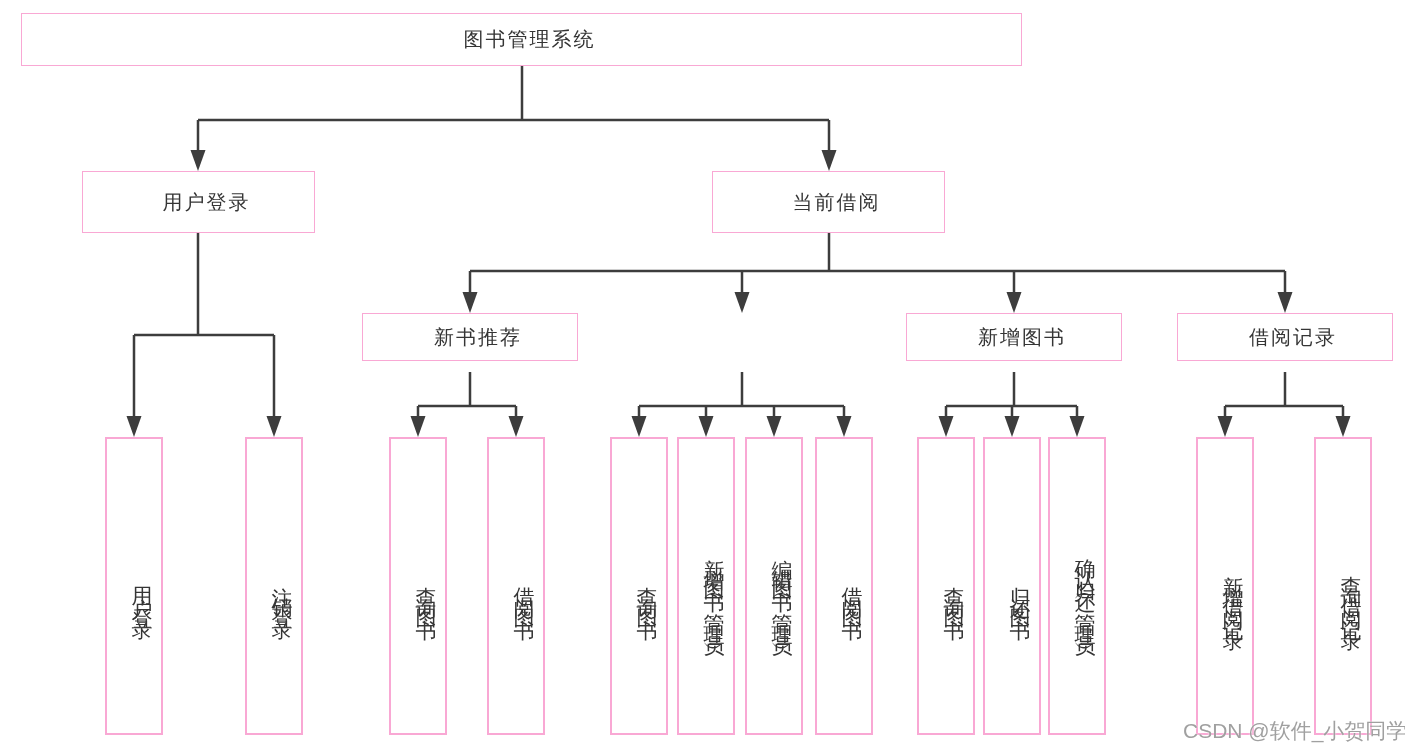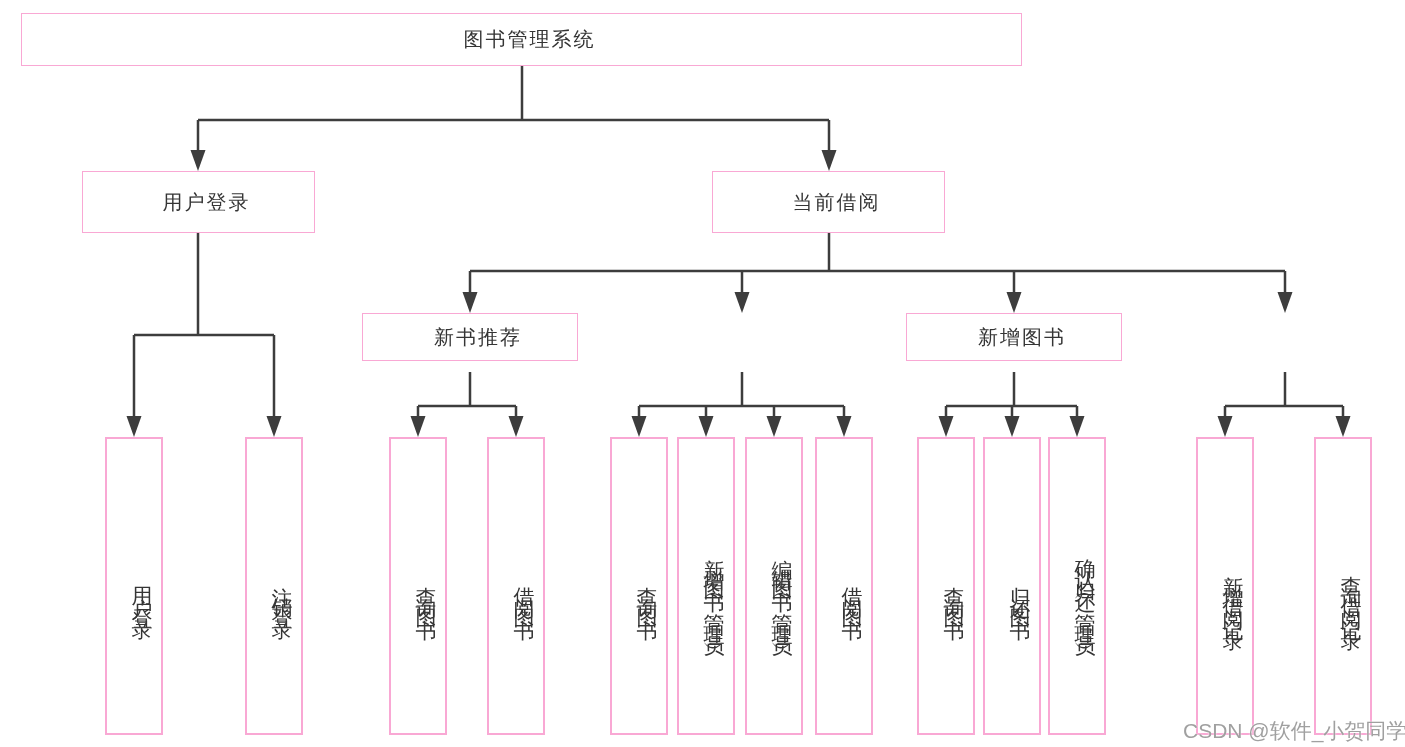--- a/index.html
+++ b/index.html
@@ -135,20 +135,23 @@
   <div class="node l2-node" style="left:712px">
     <span class="hlabel">当前借阅</span>
   </div>
 
   <div class="node l3-node" style="left:362px">
     <span class="hlabel">新书推荐</span>
   </div>
   <div class="node l3-node" style="left:906px">
     <span class="hlabel">新增图书</span>
   </div>
+  <div class="node l3-node" style="left:1177px">
+    <span class="hlabel">借阅记录</span>
+  </div>
 
   <div class="node leaf-node" style="left:105px">
     <span class="vlabel">用户登录</span>
   </div>
   <div class="node leaf-node" style="left:245px">
     <span class="vlabel">注销登录</span>
   </div>
 
   <div class="node leaf-node" style="left:389px">
     <span class="vlabel">查询图书</span>

